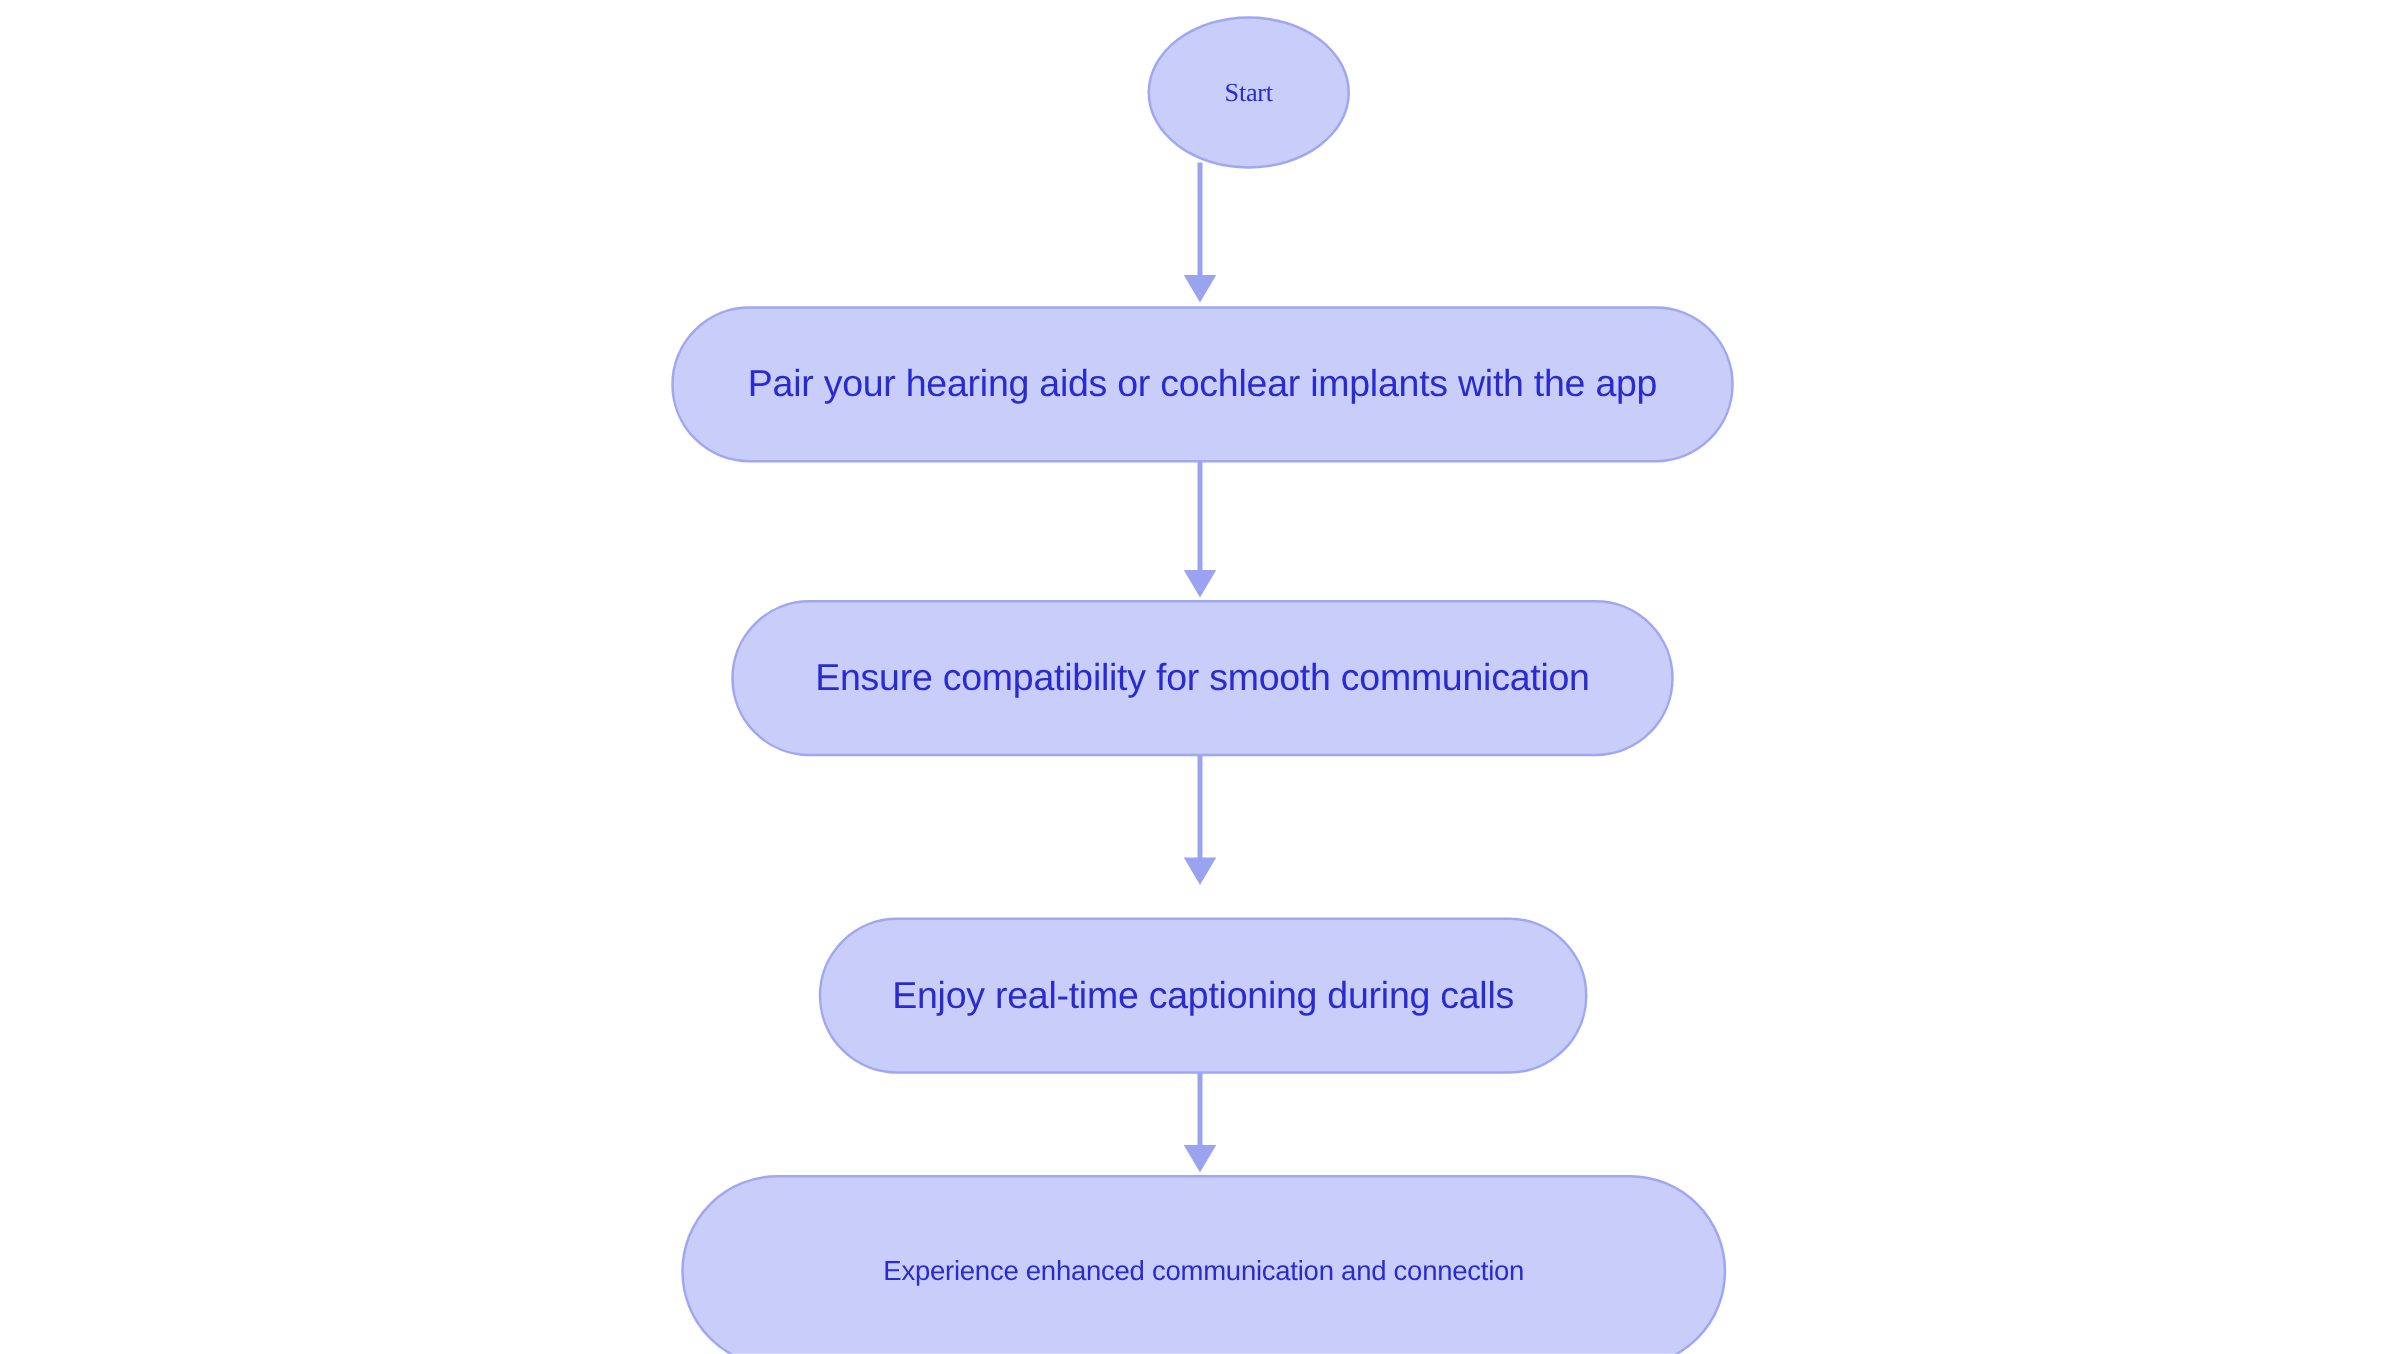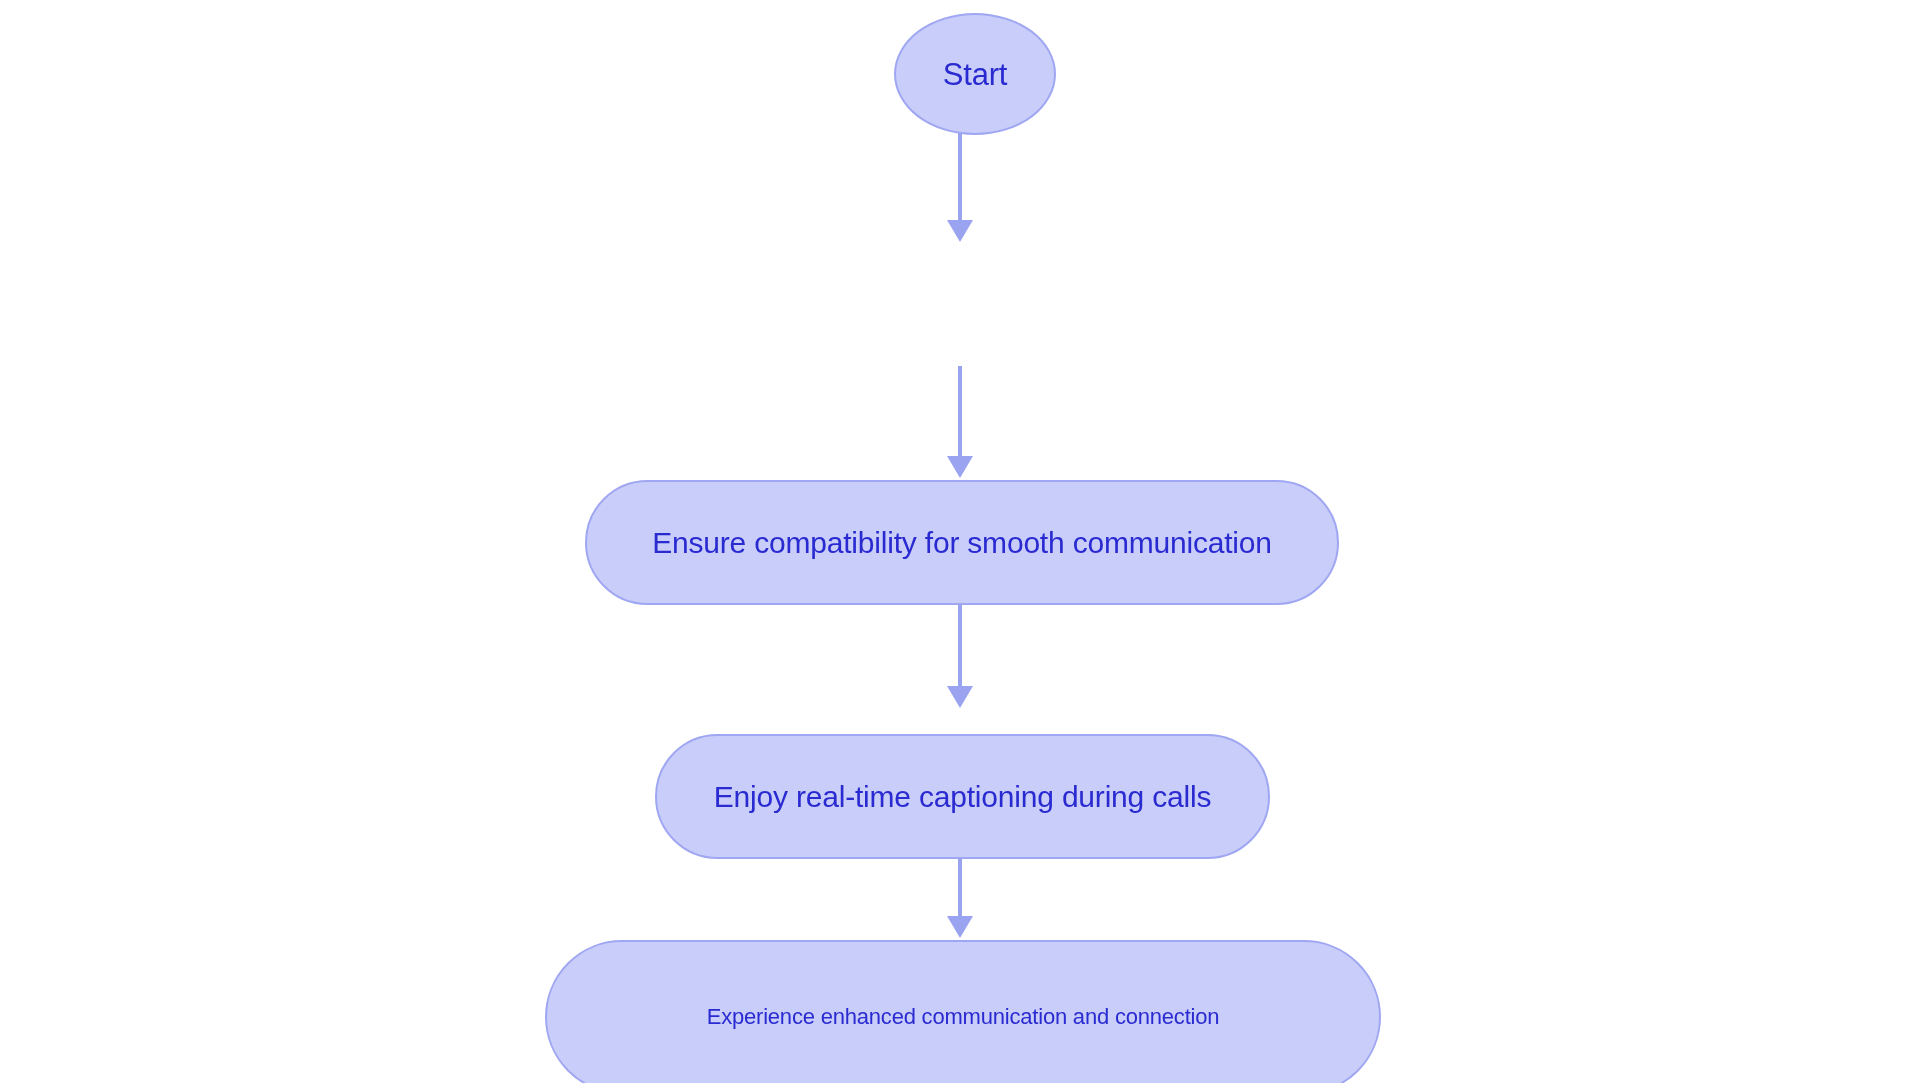--- a/index.html
+++ b/index.html
@@ -35,26 +35,27 @@
     z-index: 2;
   }
   .node .node-label {
     display: block;
     white-space: nowrap;
     line-height: 1;
     letter-spacing: -0.2px;
   }
 
   .node-start {
-    left: 894px;
+    left: 918px;
     top: 13px;
     width: 162px;
     height: 122px;
     border-radius: 50%;
-    font-size: 31px;
+    font-size: 21px;
+    font-family: Liberation Serif, serif;
   }
   .node-step1 {
     left: 537px;
     top: 245px;
     width: 850px;
     height: 125px;
     font-size: 30px;
   }
   .node-step2 {
     left: 585px;
@@ -115,20 +116,23 @@
 
 <div id="flowchart">
 
   <div class="node node-start">
     <span class="node-label">Start</span>
   </div>
 
   <div class="connector conn-1"></div>
   <div class="arrowhead arrow-1"></div>
 
+  <div class="node node-step1">
+    <span class="node-label">Pair your hearing aids or cochlear implants with the app</span>
+  </div>
 
   <div class="connector conn-2"></div>
   <div class="arrowhead arrow-2"></div>
 
   <div class="node node-step2">
     <span class="node-label">Ensure compatibility for smooth communication</span>
   </div>
 
   <div class="connector conn-3"></div>
   <div class="arrowhead arrow-3"></div>

